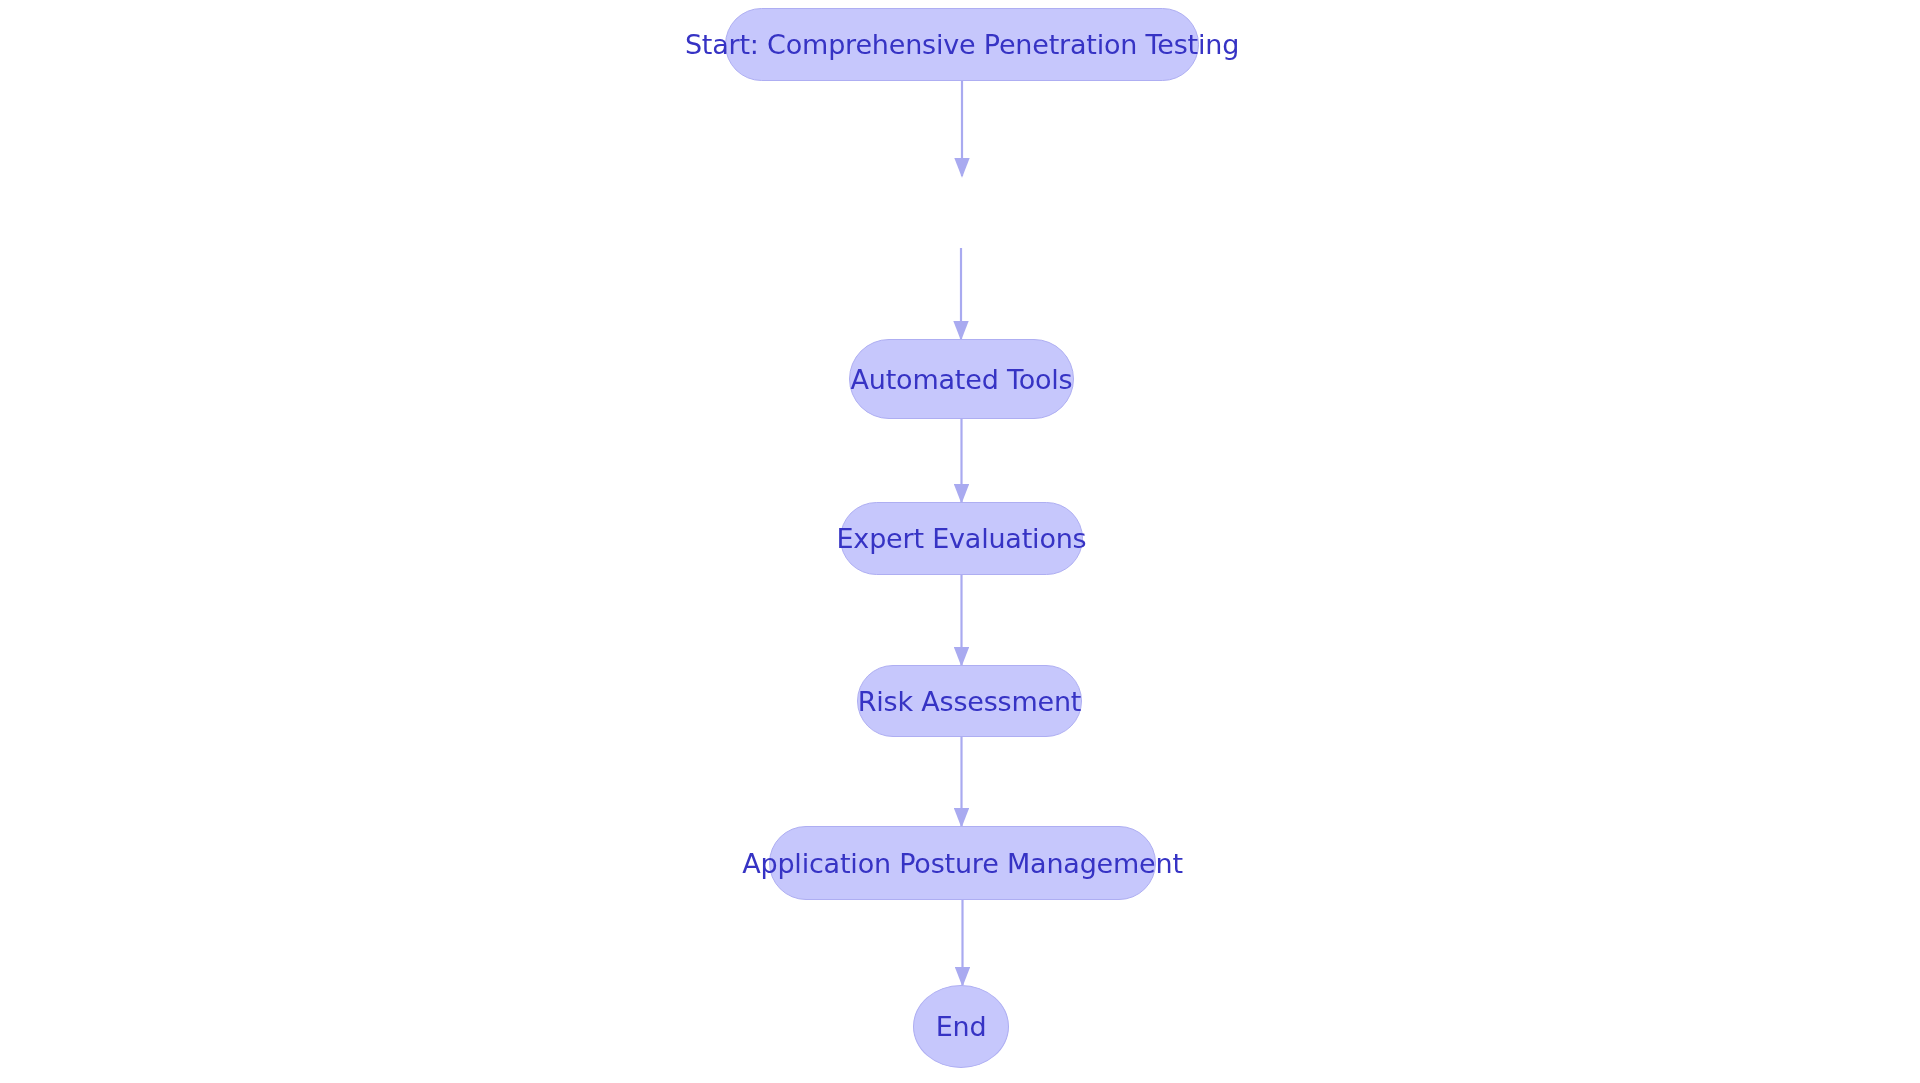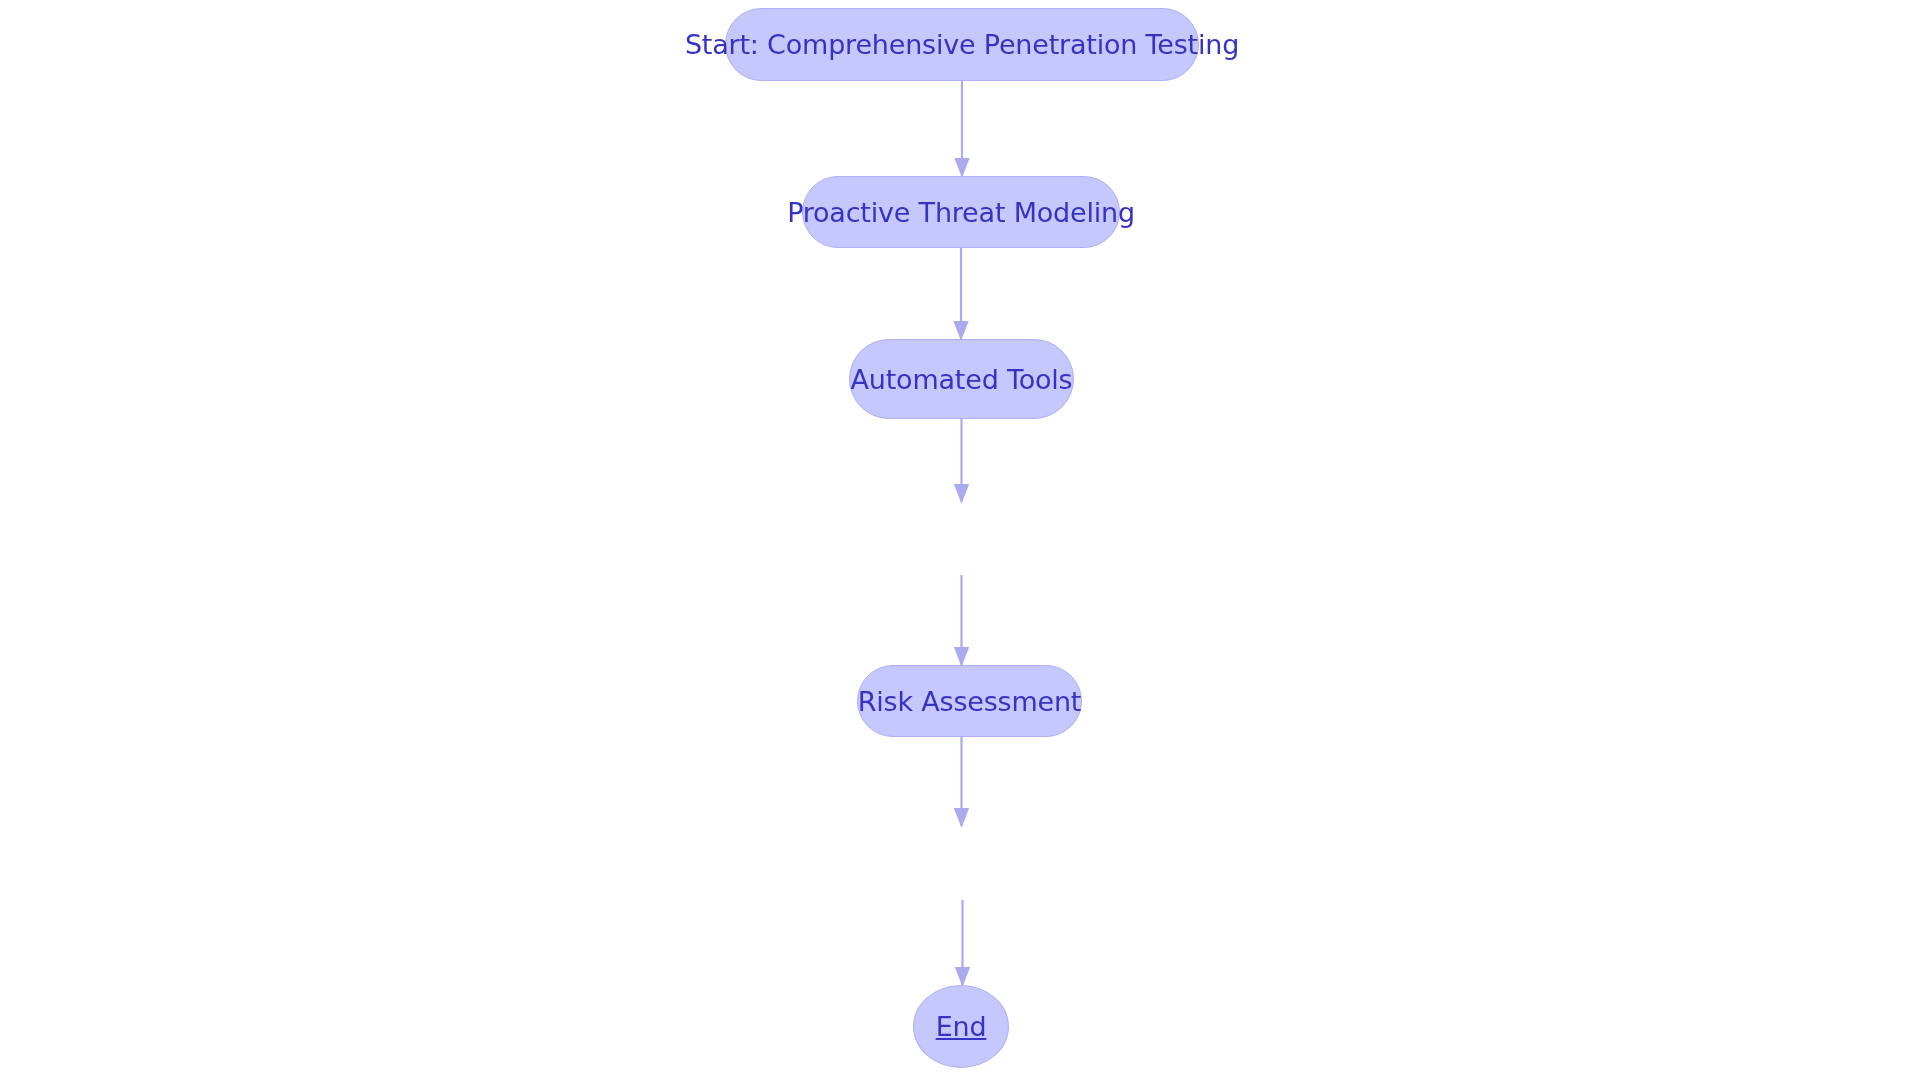--- a/index.html
+++ b/index.html
@@ -46,21 +46,20 @@
     letter-spacing: -0.2px;
     white-space: nowrap;
     user-select: none;
     text-align: right;
   }
   .node.stadium {
     border-radius: 999px;
   }
   .node.terminal {
     border-radius: 50%;
-    text-decoration: underline;
   }
   .node-label {
     display: block;
     line-height: 1;
   }
 </style>
 </head>
 <body>
 
 <div id="flowchart-canvas" style="background: rgb(255, 255, 255);">
@@ -78,31 +77,34 @@
         <line x1="961.5" y1="575" x2="961.5" y2="665" stroke="#a9aaf0" stroke-width="2.2" marker-end="url(#arrowhead)"></line>
         <line x1="961.5" y1="737" x2="961.5" y2="826" stroke="#a9aaf0" stroke-width="2.2" marker-end="url(#arrowhead)"></line>
         <line x1="962.5" y1="900" x2="962.5" y2="985" stroke="#a9aaf0" stroke-width="2.2" marker-end="url(#arrowhead)"></line>
       </g>
   </svg>
 
   <div class="node stadium" style="left: 725px; top: 8px; width: 474px; height: 73px; background: rgb(198, 199, 252); border-color: rgb(174, 174, 242); color: rgb(54, 51, 196); font-size: 27px;">
     <span class="node-label">Start: Comprehensive Penetration Testing</span>
   </div>
 
-  <div class="node stadium" style="left: 802px; top: 176px; width: 318px; height: 72px; background: rgb(198, 199, 252); border-color: rgb(174, 174, 242); color: rgb(54, 51, 196); font-size: 27px;">
-    <span class="node-label">Proactive Threat Modeling</span>
-  </div>
 
   <div class="node stadium" style="left: 849px; top: 339px; width: 225px; height: 80px; background: rgb(198, 199, 252); border-color: rgb(174, 174, 242); color: rgb(54, 51, 196); font-size: 27px;">
     <span class="node-label">Automated Tools</span>
   </div>
 
+  <div class="node stadium" style="left: 840px; top: 502px; width: 243px; height: 73px; background: rgb(198, 199, 252); border-color: rgb(174, 174, 242); color: rgb(54, 51, 196); font-size: 27px;">
+    <span class="node-label">Expert Evaluations</span>
+  </div>
 
   <div class="node stadium" style="left: 849px; top: 665px; width: 225px; height: 72px; background: rgb(198, 199, 252); border-color: rgb(174, 174, 242); color: rgb(54, 51, 196); font-size: 27px; margin-left: 8px;">
     <span class="node-label">Risk Assessment</span>
   </div>
 
+  <div class="node stadium" style="left: 769px; top: 826px; width: 387px; height: 74px; background: rgb(198, 199, 252); border-color: rgb(174, 174, 242); color: rgb(54, 51, 196); font-size: 27px;">
+    <span class="node-label">Application Posture Management</span>
+  </div>
 
   <div class="node terminal" style="left: 913px; top: 985px; width: 96px; height: 83px; background: rgb(198, 199, 252); border-color: rgb(174, 174, 242); color: rgb(54, 51, 196); font-size: 27px;">
     <span class="node-label">End</span>
   </div>
 
 </div>
 
 </body></html>

